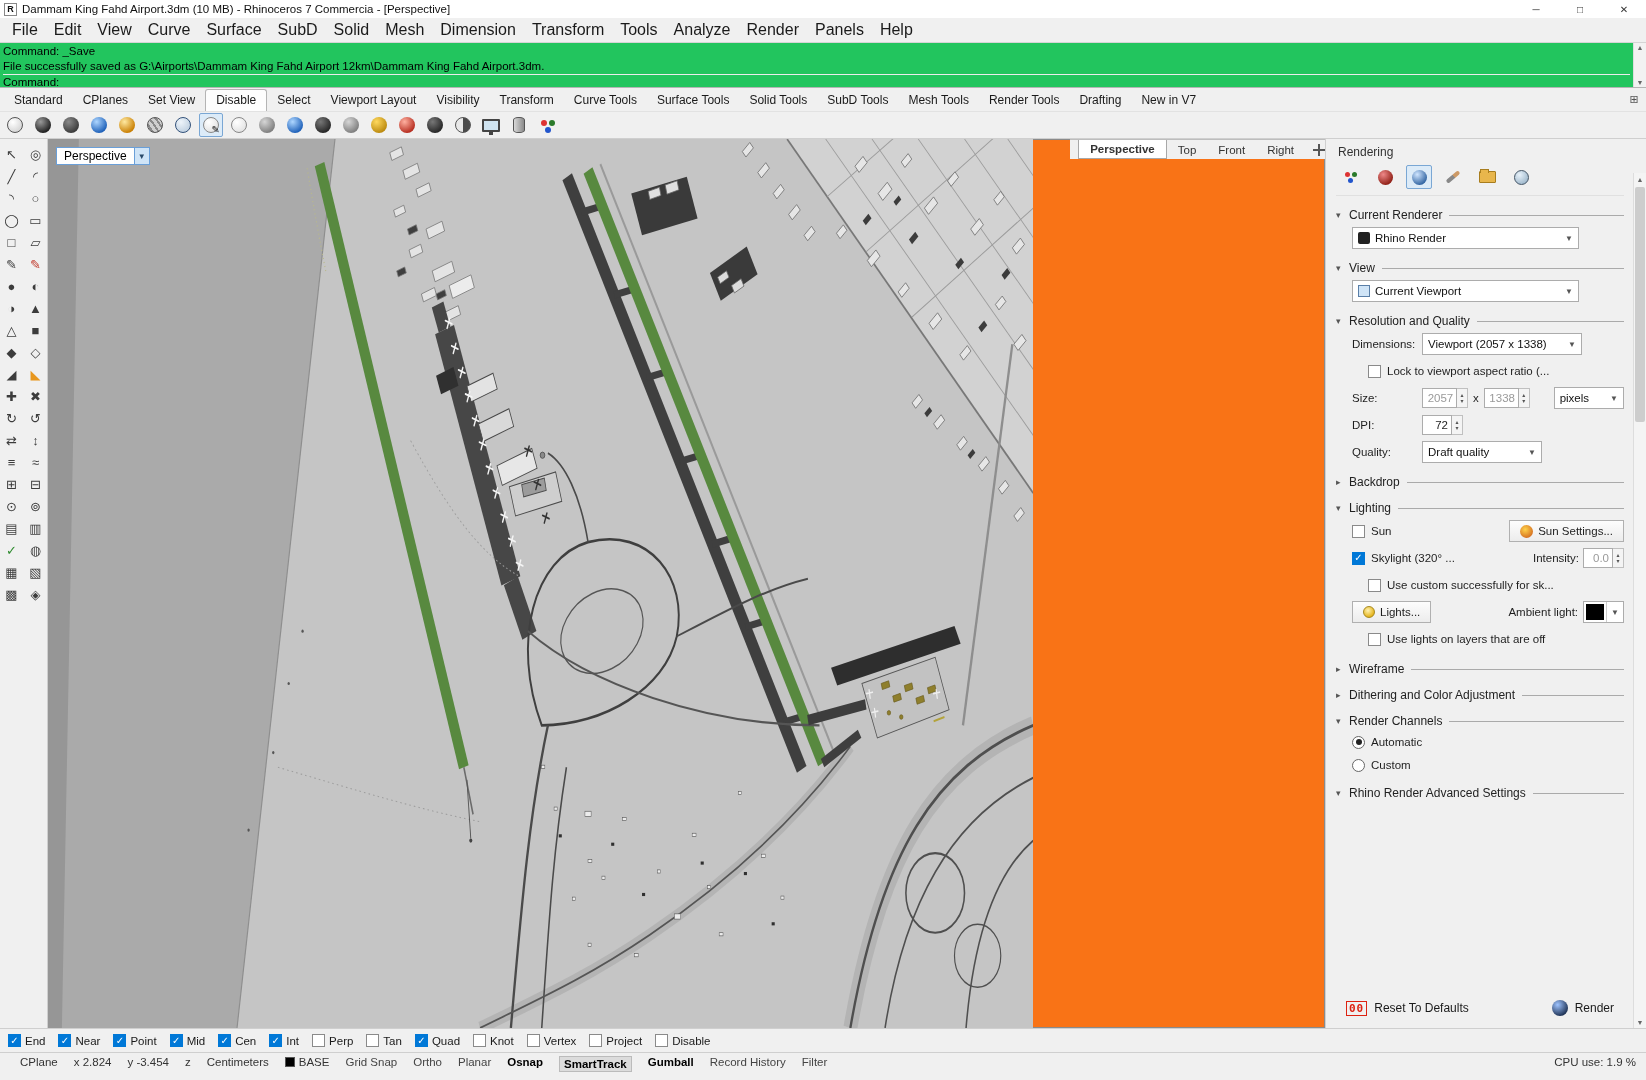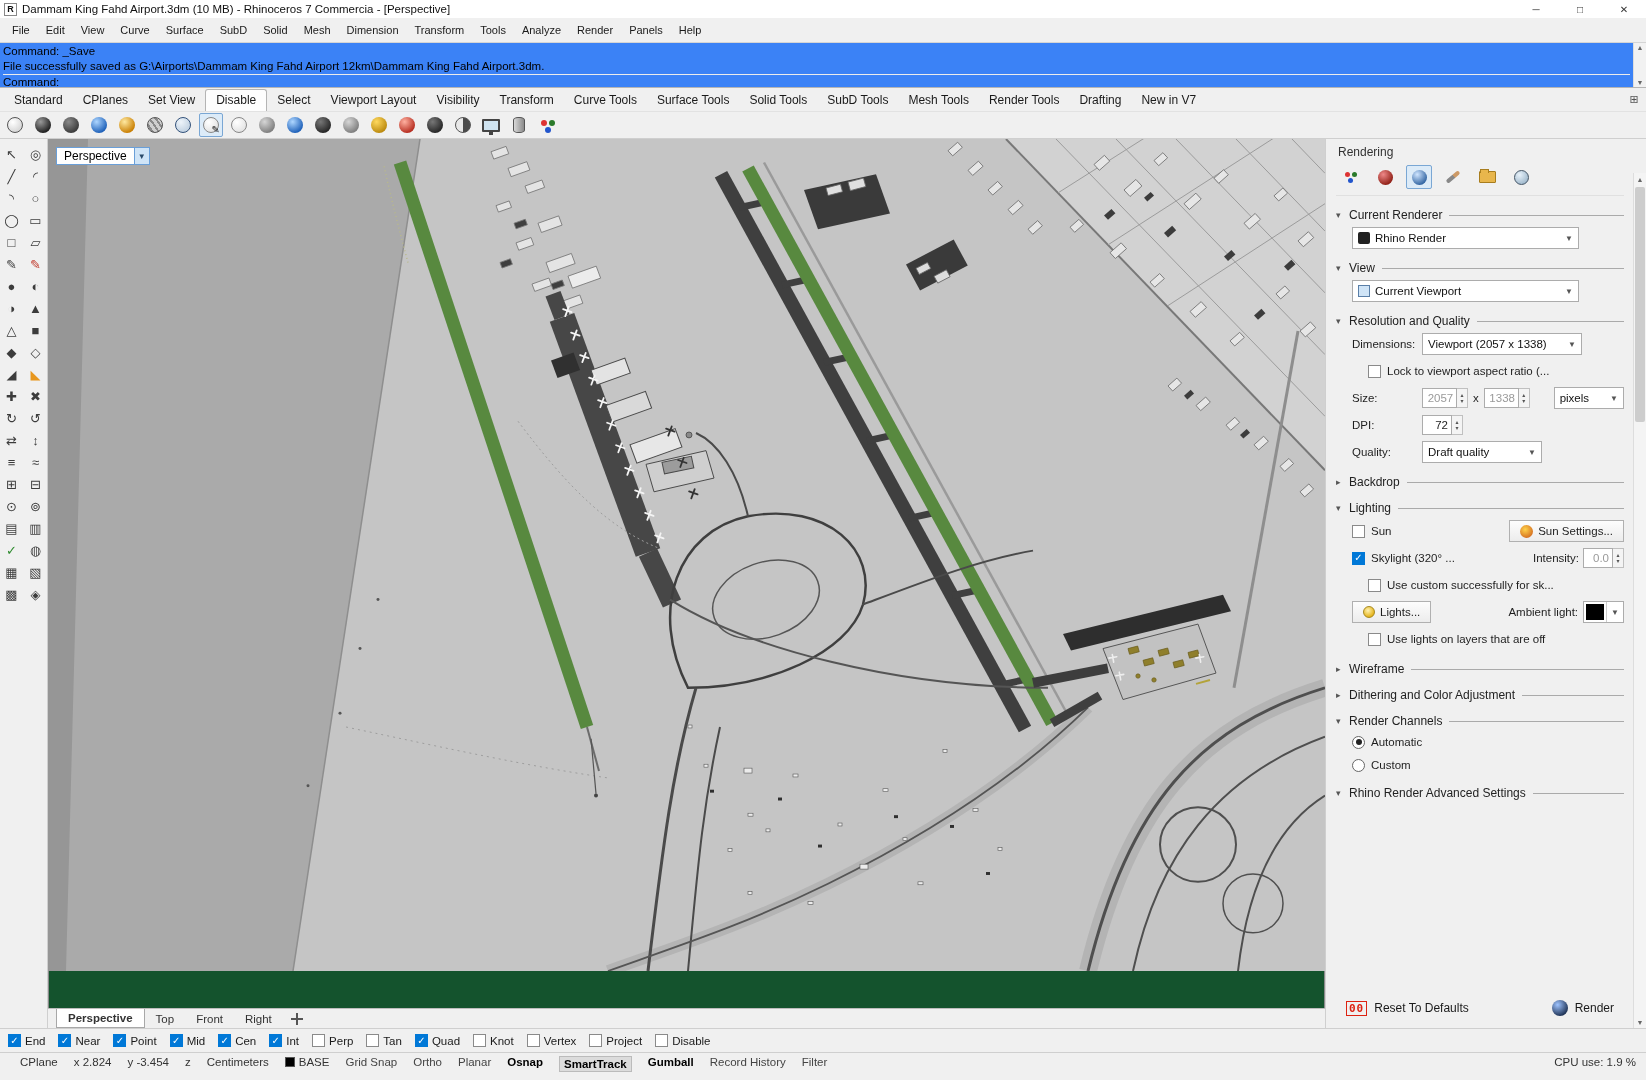--- a/index.html
+++ b/index.html
@@ -10,24 +10,24 @@
   
   .titlebar { height:18px; background:#ffffff; display:flex; align-items:center; padding-left:4px; flex:0 0 auto; }
   .appicon { width:13px; height:13px; background:#fff; border:1px solid #888; color:#111; font-size:9px; font-weight:bold;
     display:flex; align-items:center; justify-content:center; margin-right:5px; }
   .title { font-size:11.5px; color:#111; white-space:nowrap; }
   .winbtns { margin-left:auto; display:flex; height:18px; }
   .winbtn { width:44px; display:flex; align-items:center; justify-content:center; font-size:10px; color:#333; }
 
   
   .menubar { height:24px; background:#f0f0f0; display:flex; align-items:center; padding-left:4px; flex:0 0 auto; }
-  .menu-item { padding:3px 8px; font-size:11px; color:#1a1a1a; cursor:default; }
-
-  
-  .cmdarea { height:46px; background:#3b82f6; border-top:1px solid #d5d5d5; border-bottom:1px solid #b5b5b5;
+  .menu-item { padding:3px 8px; font-size:16px; color:#1a1a1a; cursor:default; }
+
+  
+  .cmdarea { height:46px; background:#22c55e; border-top:1px solid #d5d5d5; border-bottom:1px solid #b5b5b5;
     position:relative; padding:1px 16px 0 3px; flex:0 0 auto; }
   .cmdline { font-size:11.5px; line-height:15px; color:#000; white-space:nowrap; }
   .cmdprompt { border-top:1px solid #ececec; }
   .cmdscroll { position:absolute; right:0; top:0; bottom:0; width:13px; background:#f2f2f2; border-left:1px solid #ddd;
     display:flex; flex-direction:column; justify-content:space-between; align-items:center; font-size:7px; color:#666; padding:1px 0; }
 
   
   .tabbar { height:23px; background:#f0f0f0; display:flex; align-items:flex-end; padding:0 4px; flex:0 0 auto; position:relative; }
   .tab { padding:3px 10px 4px; font-size:12px; color:#1a1a1a; white-space:nowrap; }
   .tab.active { background:#fdfdfd; border:1px solid #b4b4b4; border-bottom:none; border-radius:3px 3px 0 0; }
@@ -62,22 +62,22 @@
   
   .main { flex:1 1 auto; display:flex; min-height:0; }
 
   
   .lefttools { width:48px; background:#f0f0f0; border-right:1px solid #cfcfcf; padding-top:4px;
     display:grid; grid-template-columns:24px 24px; grid-auto-rows:22px; justify-content:center; }
   .stool { display:flex; align-items:center; justify-content:center; font-size:13px; color:#3c3c3c; }
   .stool.red { color:#c0392b; } .stool.orange { color:#e8971e; } .stool.green { color:#2e8b2e; }
 
   
-  .viewport { flex:1 1 auto; display:flex; flex-direction:column; position:relative; min-width:0;
-    box-shadow:inset 0 0 0 1px #8a8a8a; background:#14532d;gap:37px; }
+  .viewport { flex:1 1 auto; display:flex; flex-direction:row; position:relative; min-width:0;
+    box-shadow:inset 0 0 0 1px #8a8a8a; background:#f97316;gap:37px; }
   .scene { flex:1 1 auto; width:100%; height:100%; display:block; }
   .vplabel { position:absolute; top:8px; left:8px; display:flex; height:18px; border:1px solid #6a9fd8; background:#ffffff;
     font-size:12px; align-items:center; }
   .vplabel .txt { padding:0 7px; color:#000; }
   .vplabel .arr { width:15px; height:100%; background:#cfe4f7; border-left:1px solid #6a9fd8; display:flex;
     align-items:center; justify-content:center; font-size:8px; color:#2a4a6a; }
   .vptabs { height:20px; background:#f0f0f0; border-top:1px solid #bdbdbd; display:flex; align-items:stretch;
     padding-left:8px; flex:0 0 auto; }
   .vptab { padding:2px 11px; font-size:11.5px; color:#333; display:flex; align-items:center; }
   .vptab.active { background:#ffffff; border:1px solid #a8a8a8; border-top:none; font-weight:bold; }

